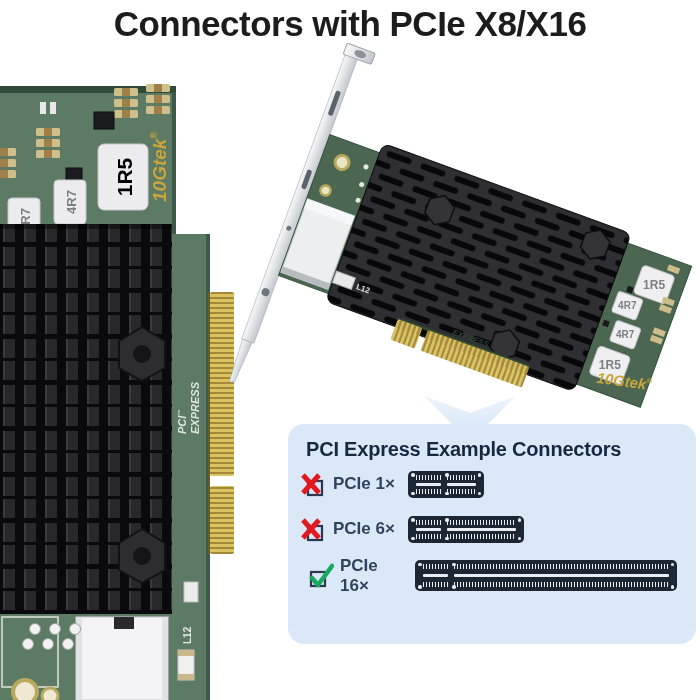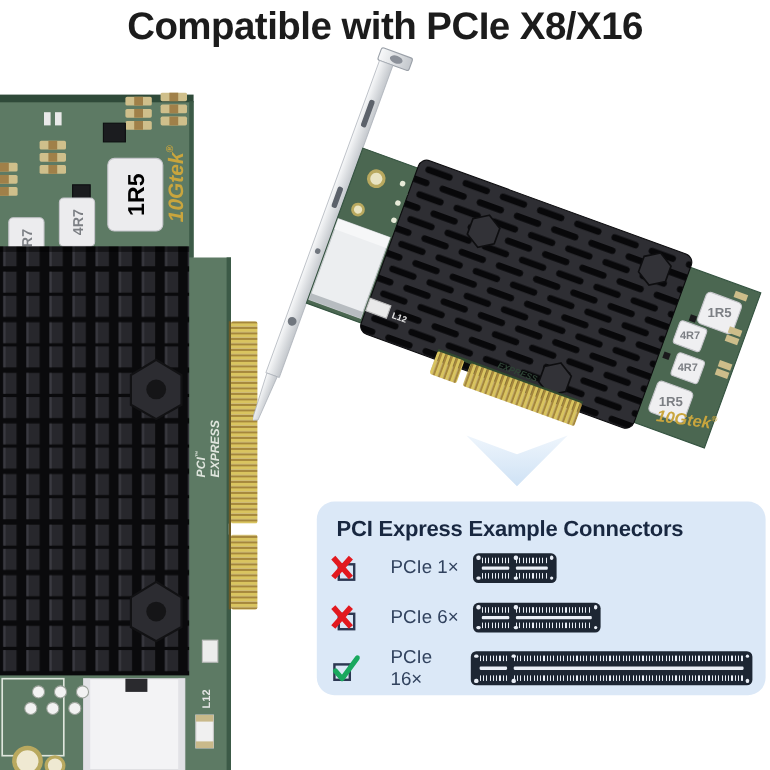--- a/index.html
+++ b/index.html
@@ -7,34 +7,34 @@
          font-family:"Liberation Sans","DejaVu Sans",sans-serif;}
   
   .main-title{position:absolute;top:4px;left:0;width:700px;text-align:center;
     font-size:35px;font-weight:bold;letter-spacing:-.5px;color:var(--title_text,#1c1c1c);}
   
   .card-svg{position:absolute;}
   #left-card{left:0;top:84px;}
   #right-card{left:230px;top:40px;}
   #down-arrow{position:absolute;left:418px;top:394px;}
   
-  .panel{position:absolute;left:288px;top:456px;width:408px;height:176px;
+  .panel{position:absolute;left:288px;top:424px;width:408px;height:220px;
     background:var(--panel_bg,#dbe8f7);border-radius:16px;box-sizing:border-box;}
   .panel-title{position:absolute;left:18px;top:14px;font-size:20px;font-weight:bold;
     color:var(--panel_title_text,#182740);letter-spacing:-.2px;}
   .rows{position:absolute;left:12px;top:46px;width:384px;}
   .row{display:flex;align-items:center;height:28px;margin-bottom:17px;}
-  .row.tall{height:31px;margin-bottom:0;}
+  .row.tall{height:31px;margin-bottom:0;justify-content:center;}
   .icon{width:27px;height:27px;flex:0 0 27px;}
   .icon svg{display:block;}
   .icon .box{fill:none;stroke:#2c3852;stroke-width:2.2px;}
   .icon .x{stroke:var(--cross_red,#e2191f);stroke-width:5px;fill:none;}
   .icon .check{stroke:var(--check_green,#19a85e);stroke-width:4.6px;fill:none;
     stroke-linecap:round;stroke-linejoin:round;}
-  .row-label{margin-left:28px;width:67px;font-size:17px;font-weight:400;
+  .row-label{margin-left:6px;width:67px;font-size:17px;font-weight:700;
     color:var(--row_label_text,#31425e);}
   
   .connector{position:relative;height:27px;background:var(--connector_body,#1d2633);
     border-radius:5px;display:flex;align-items:stretch;gap:6px;
     padding:4px 8px;box-sizing:border-box;margin-left:8px;}
   .tall .connector{height:31px;}
   .seg{flex:1;display:flex;flex-direction:column;justify-content:space-between;}
   .seg.short{flex:0 0 25px;}
   .pins{height:5px;background:repeating-linear-gradient(90deg,
      var(--connector_pins,#e9eef6) 0,var(--connector_pins,#e9eef6) 1px,
@@ -44,21 +44,21 @@
     background:var(--connector_pins,#e9eef6);}
   .dot.tl{top:2.5px;left:3px}.dot.bl{bottom:2.5px;left:3px}
   .dot.tr{top:2.5px;right:3px}.dot.br{bottom:2.5px;right:3px}
   .dot.dt{top:2.5px;left:37px}.dot.db{bottom:2.5px;left:37px}
 </style>
 </head>
 <body>
 
 <div class="stage">
 
-  <div class="main-title">Compatible with PCIe X8/X16</div>
+  <div class="main-title">Connectors with PCIe X8/X16</div>
 
   <svg id="left-card" class="card-svg" width="238" height="616" viewBox="0 0 238 616">
     <defs>
       <pattern id="finsL" width="21" height="46" patternUnits="userSpaceOnUse">
         <rect width="21" height="46" fill="var(--heatsink_dark,#0a0a0c)"></rect>
         <rect x="3" y="1" width="12" height="19" fill="var(--heatsink_fin,#27272c)"></rect>
         <rect x="3" y="25" width="12" height="19" fill="var(--heatsink_fin,#27272c)"></rect>
         <rect x="3" y="1" width="2" height="19" fill="#3a3a41"></rect>
         <rect x="3" y="25" width="2" height="19" fill="#3a3a41"></rect>
       </pattern>

